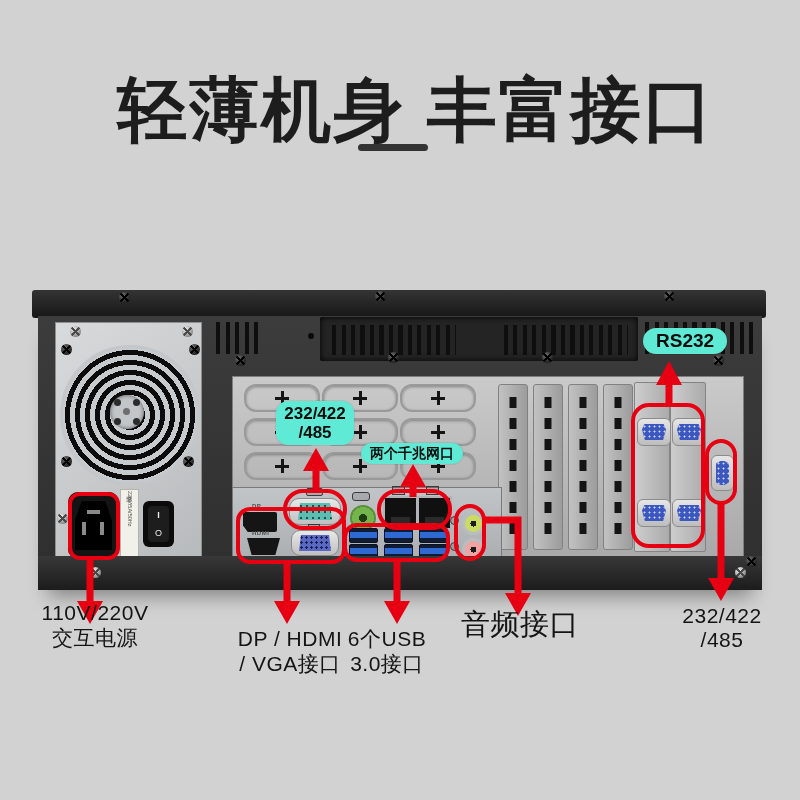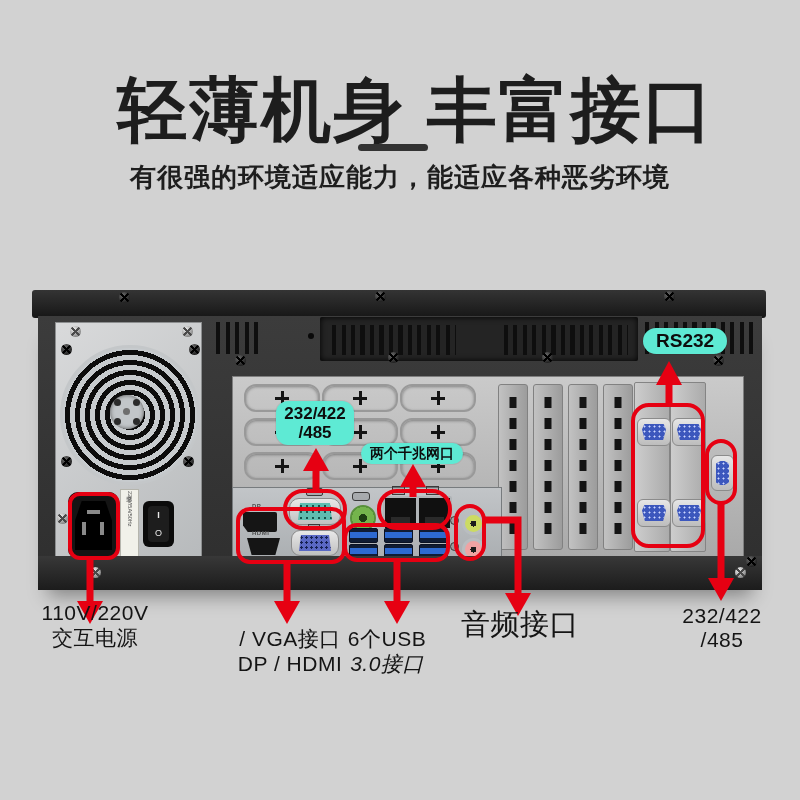--- a/index.html
+++ b/index.html
@@ -105,21 +105,20 @@
   .blabel{z-index:6;color:#141414;text-align:center;font-size:21px;line-height:25px;
           font-weight:500;letter-spacing:.5px;}
 </style>
 </head>
 <body>
 
 <div class="stage">
 
   <h1 class="abs title">轻薄机身 丰富接口</h1>
   <div class="abs divider"></div>
-  <p class="abs subtitle">有很强的环境适应能力，能适应各种恶劣环境</p>
 
   <div>
     <div class="abs lip"></div>
     <div class="abs body"></div>
 
     <div class="abs psu"></div>
     <div class="abs fan"></div>
     <div class="abs fanhub">
       <i style="left:4px;top:4px;"></i>
         <i style="right:4px;top:4px;"></i>
@@ -303,26 +302,26 @@
     <span style="display:block;">/485</span>
   </div>
   <div class="abs pill" style="left:361px;top:443px;font-size:14px;line-height:15px;padding:3px 9px;border-radius:12px;">两个千兆网口</div>
   <div class="abs pill" style="left:643px;top:328px;font-size:19px;line-height:20px;padding:3px 13px;border-radius:14px;">RS232</div>
 
   <div class="abs blabel" style="left:33px;top:600px;width:124px;">
     <span style="display:block;">110V/220V</span>
     <span style="display:block;">交互电源</span>
   </div>
   <div class="abs blabel" style="left:228px;top:626px;width:124px;">
+    <span style="display:block;">DP / HDMI</span>
     <span style="display:block;">/ VGA接口</span>
-    <span style="display:block;">DP / HDMI</span>
   </div>
   <div class="abs blabel" style="left:327px;top:626px;width:120px;">
     <span style="display:block;">6个USB</span>
-    <span style="display:block;font-style:italic;">3.0接口</span>
+    <span style="display:block;">3.0接口</span>
   </div>
   <div class="abs blabel" style="left:460px;top:612px;width:120px;font-size:29px;">音频接口</div>
   <div class="abs blabel" style="left:672px;top:604px;width:100px;line-height:24px;">
     <span style="display:block;">232/422</span>
     <span style="display:block;">/485</span>
   </div>
 
 </div>
 
 </body></html>

